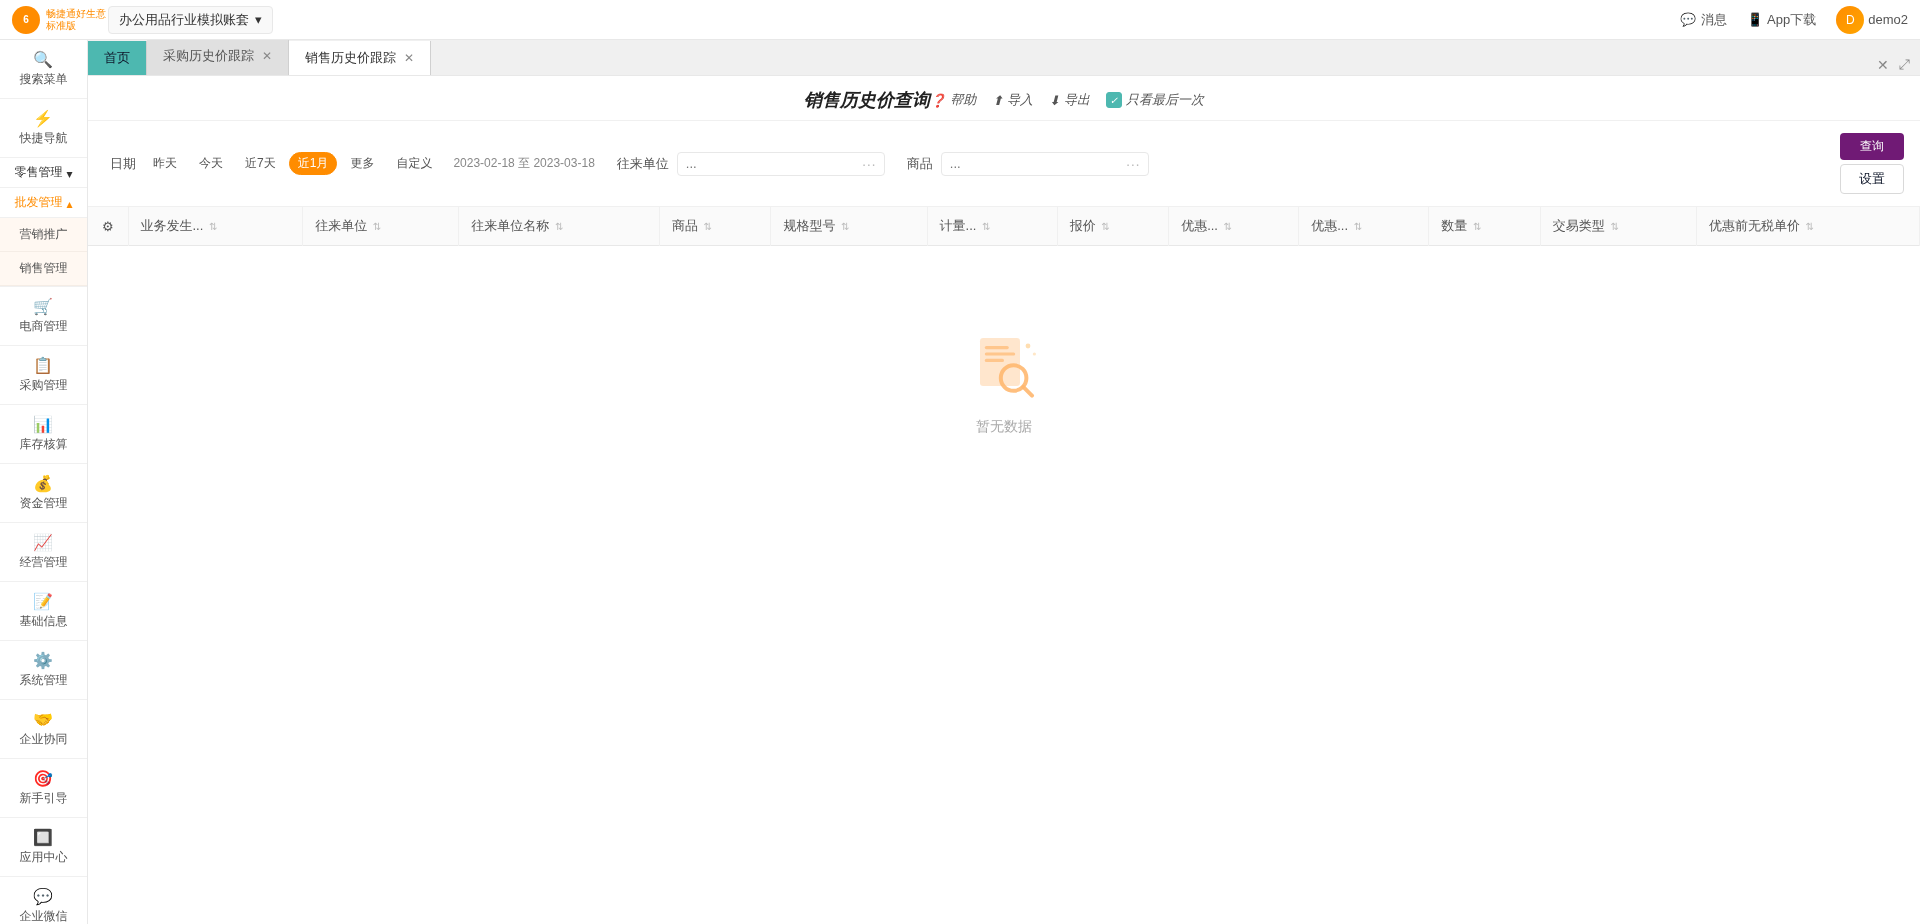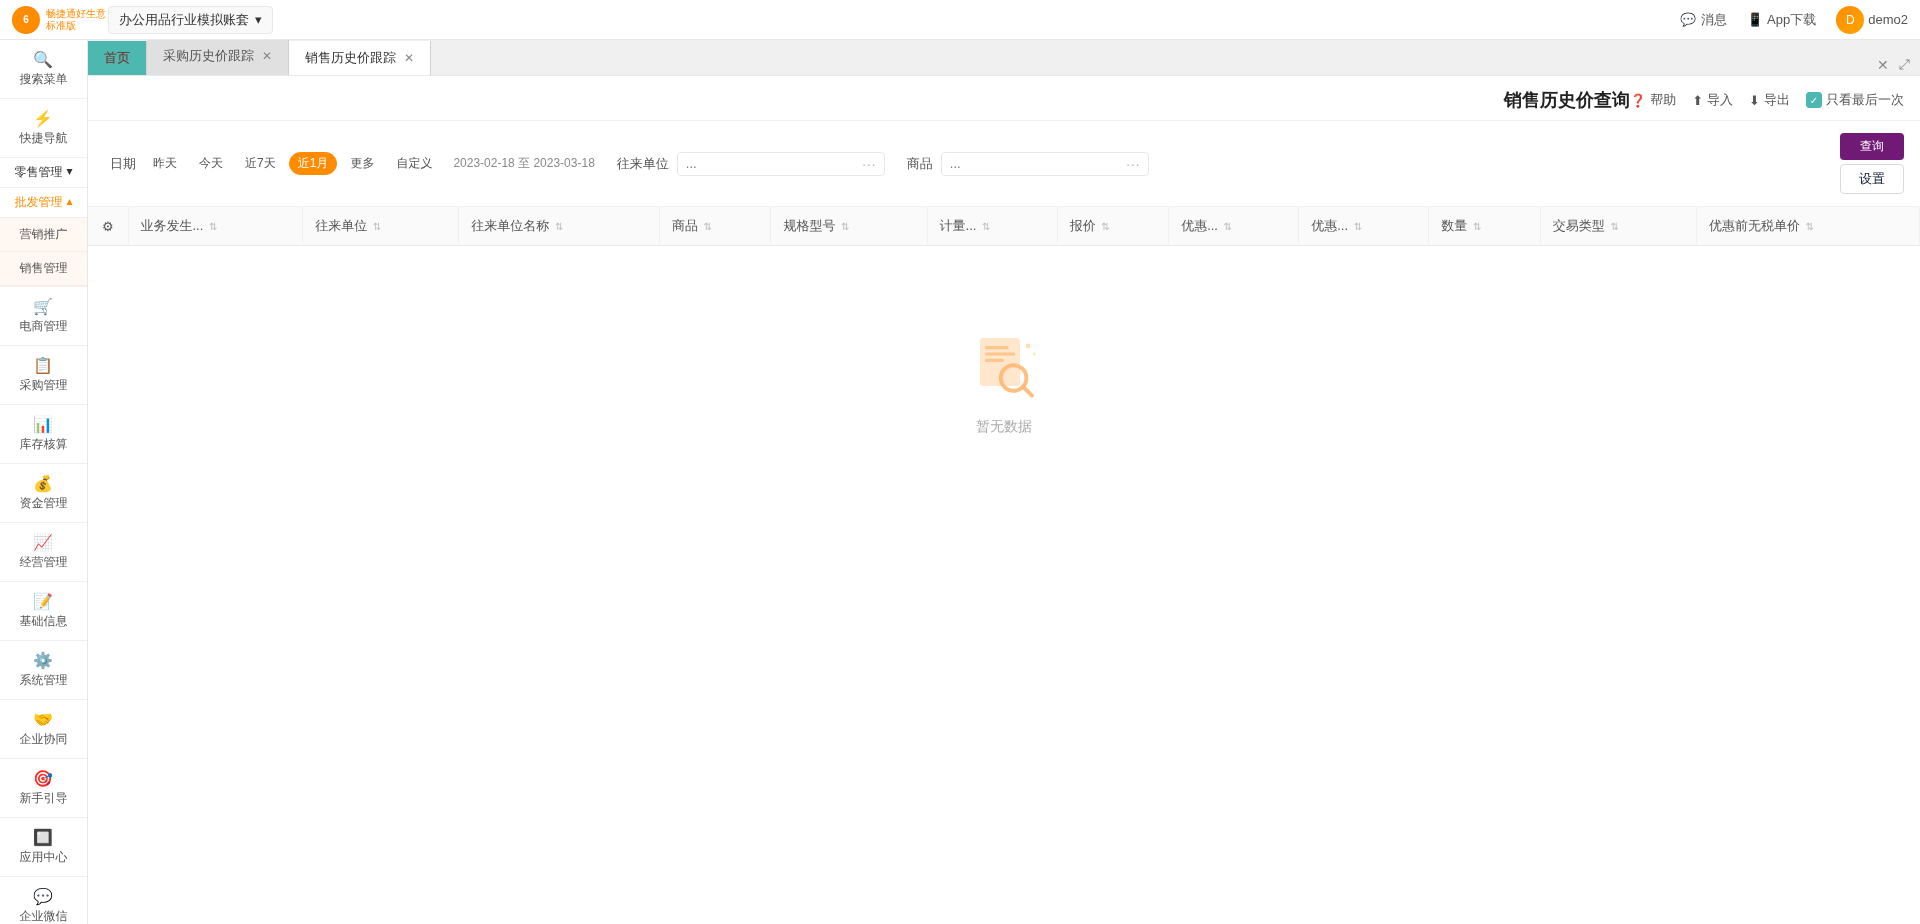--- a/index.html
+++ b/index.html
@@ -105,21 +105,21 @@
       text-align: center;
       border-bottom: 1px solid #f0f0f0;
     }
     .sidebar-item .s-icon {
       font-size: 16px;
       margin-bottom: 2px;
     }
     .sidebar-section {
       padding: 6px 4px;
       display: flex;
-      align-items: flex-start;
+      align-items: flex-end;
       justify-content: center;
       gap: 4px;
       cursor: pointer;
       color: #333;
       font-size: 12px;
       border-bottom: 1px solid #f0f0f0;
     }
     .sidebar-section.expanded { color: #ff8c00; }
     .sub-items {
       background: #fff8f2;
@@ -165,21 +165,21 @@
       gap: 6px;
       position: relative;
     }
     .tab.active {
       background: #fff;
       color: #333;
       height: 34px;
     }
     .tab-home {
       background: #4db8b0;
-      color: #7f1d1d;
+      color: #0f172a;
       height: 34px;
     }
     .tab-close {
       font-size: 12px;
       cursor: pointer;
       color: #888;
       margin-left: 2px;
     }
     .tab-bar-actions {
       margin-left: auto;
@@ -201,22 +201,23 @@
       background: #fff;
       overflow: auto;
       padding: 0;
     }
 
     
     .page-title-bar {
       padding: 12px 16px 8px;
       display: flex;
       align-items: center;
-      justify-content: flex-end;
+      justify-content: center;
       border-bottom: 1px solid #f0f0f0;
+      font-style: italic;
     }
     .page-title {
       font-size: 18px;
       font-weight: 600;
       color: #222;
     }
     .page-title-actions {
       display: flex;
       align-items: center;
       gap: 16px;

